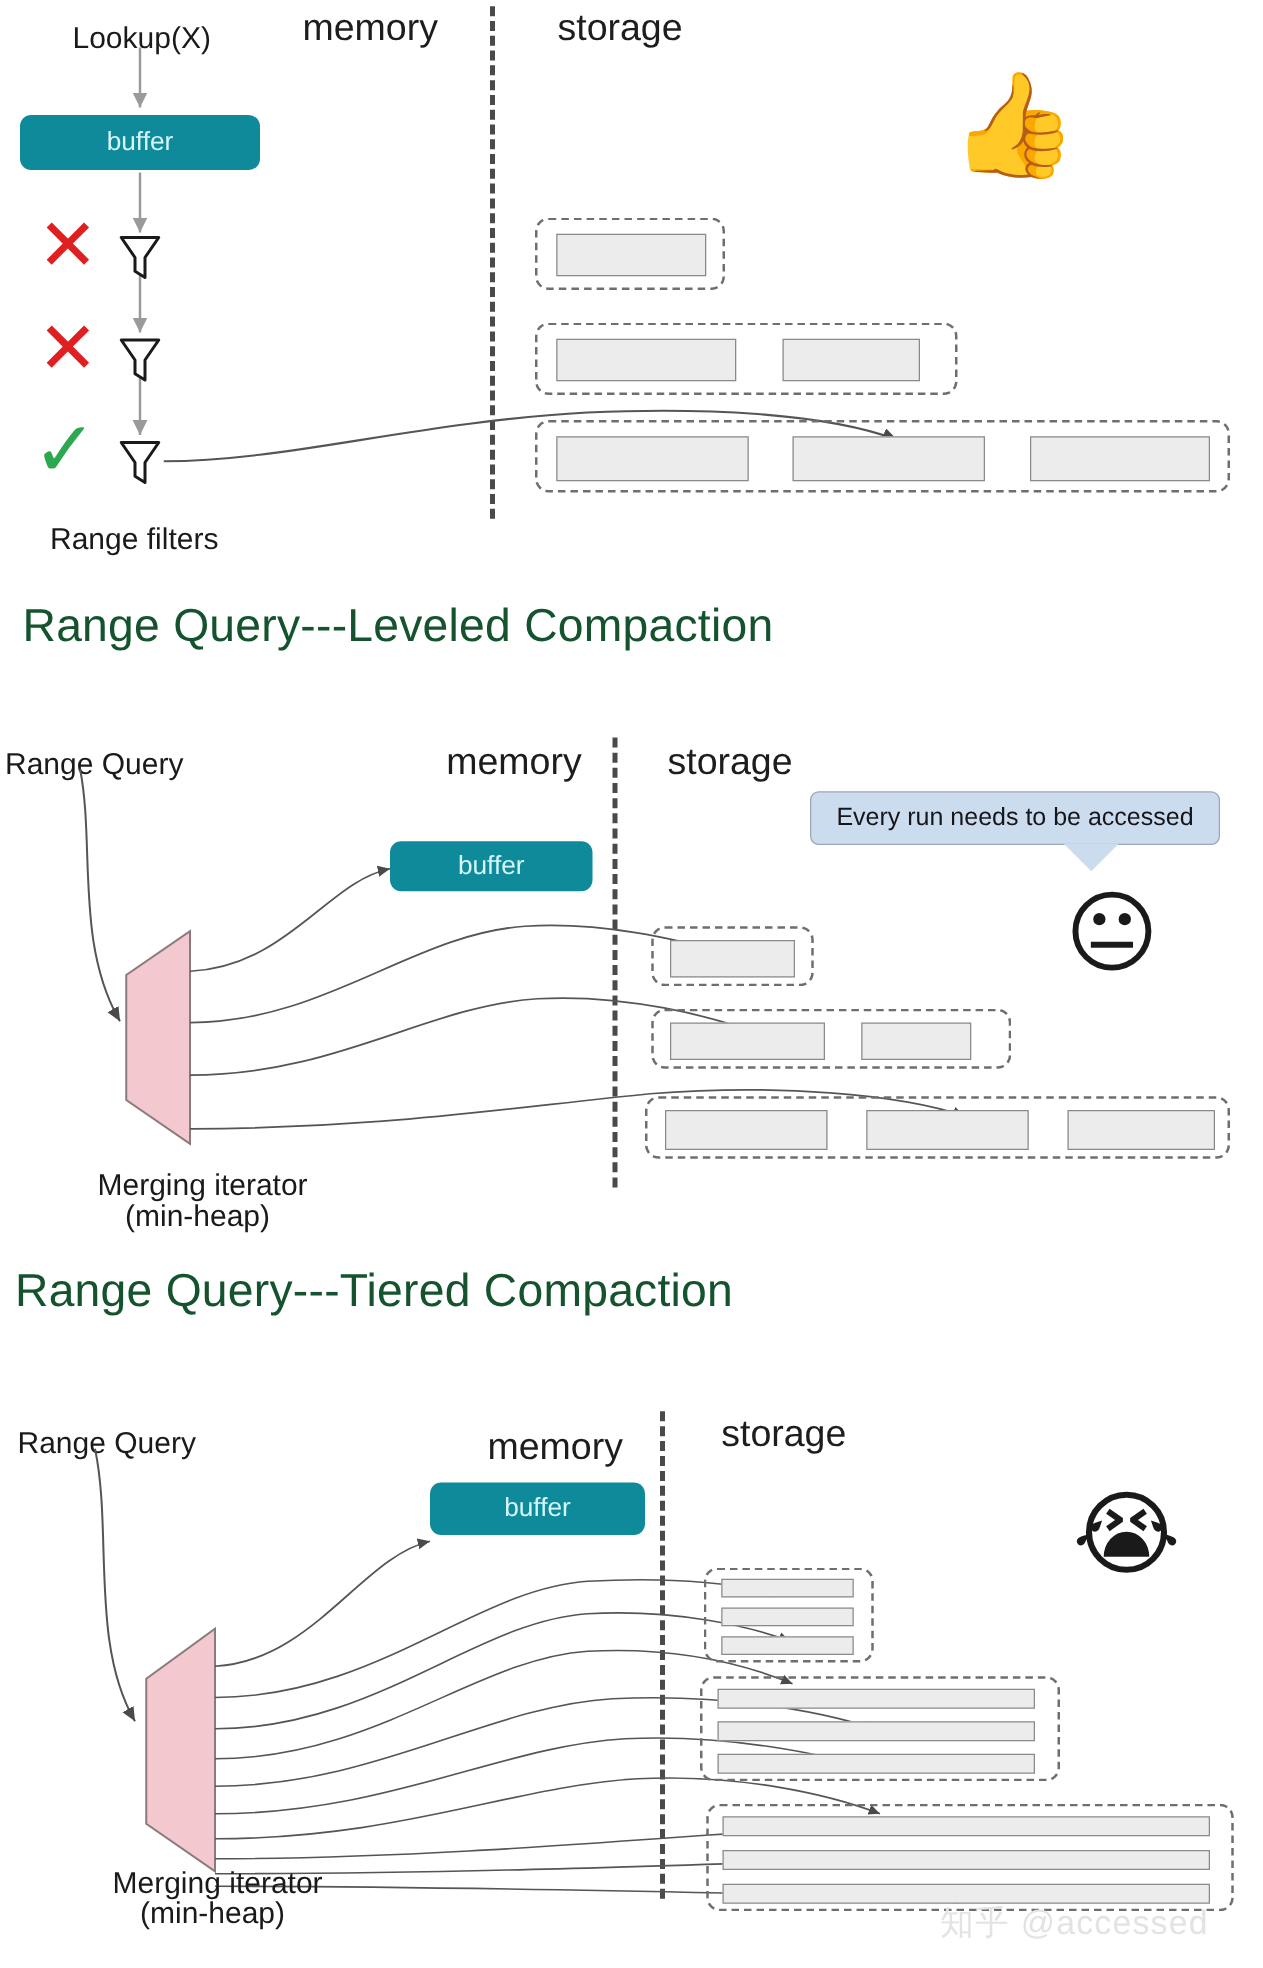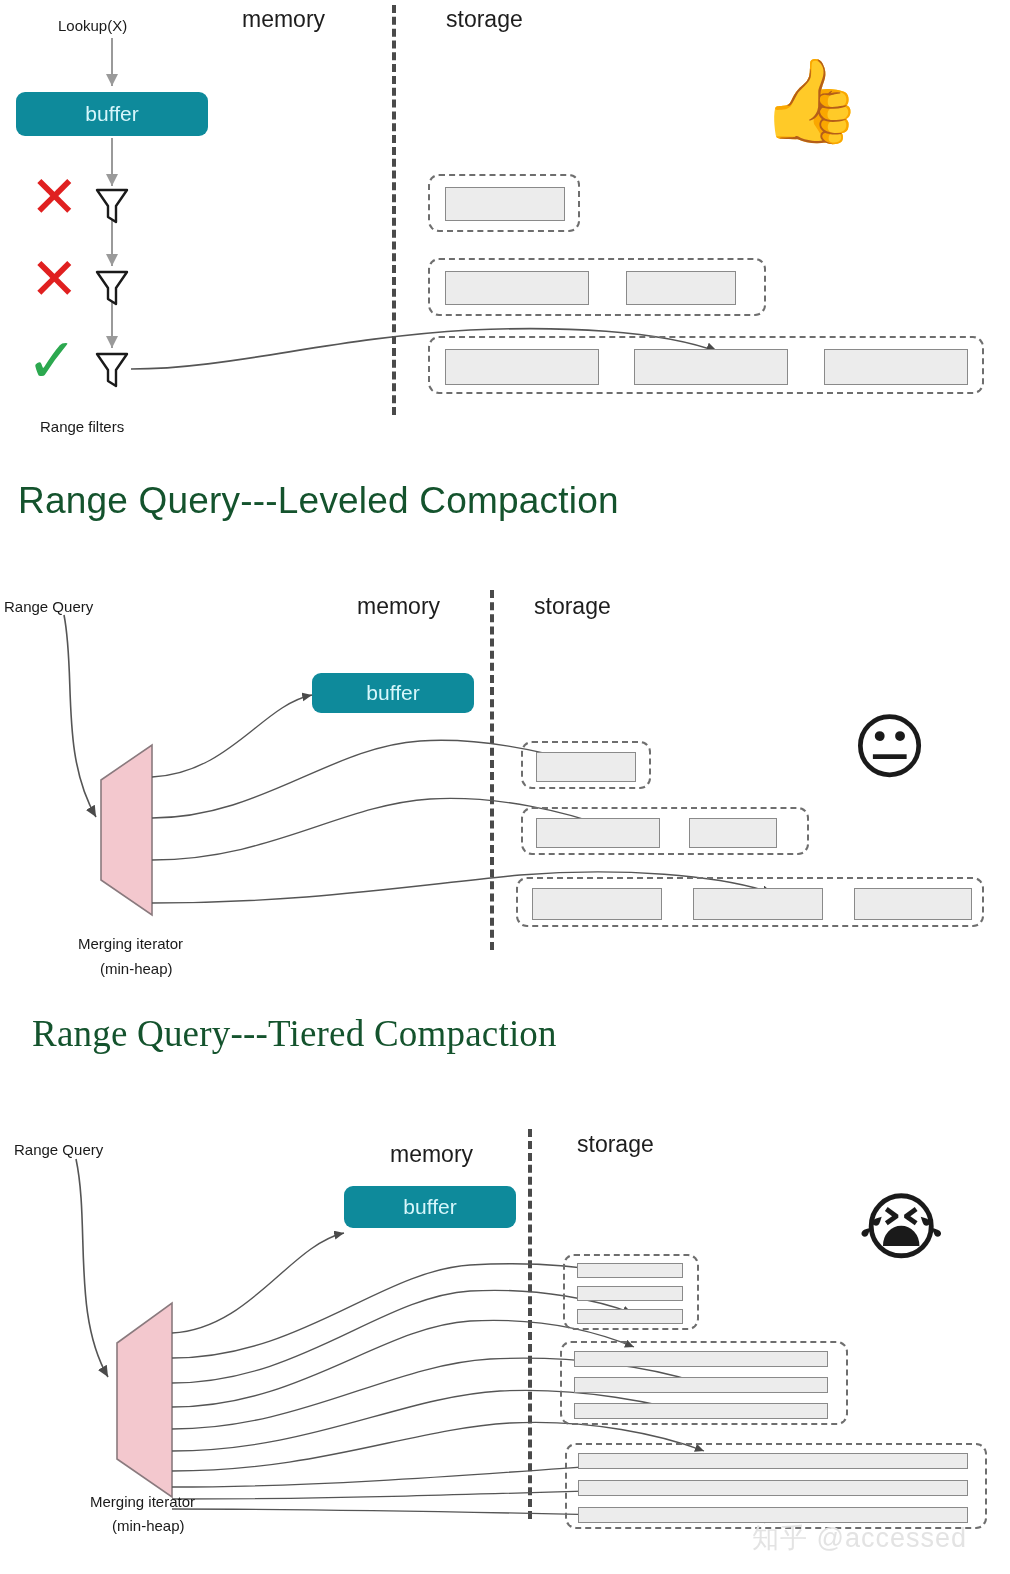--- a/index.html
+++ b/index.html
@@ -1,23 +1,23 @@
 <!DOCTYPE html>
 <html><head>
 <meta charset="utf-8">
 <style>
   html,body{margin:0;padding:0;background:#ffffff;}
   body{width:1010px;height:1574px;position:relative;overflow:hidden;
        font-family:"Liberation Sans","DejaVu Sans",sans-serif;color:#1a1a1a;}
   .panel{position:absolute;left:0;width:1010px;}
   .abs{position:absolute;}
   .lbl{position:absolute;white-space:nowrap;}
-  .hdr{font-size:23px;color:#1d1d1d;}
+  .hdr{font-size:30px;color:#1d1d1d;}
   .title{font-size:37px;color:#14532d;letter-spacing:.2px;}
-  .small{font-size:15px;color:#1a1a1a;}
+  .small{font-size:24px;color:#1a1a1a;}
   .buffer{position:absolute;background:#0e8a9b;border-radius:9px;
           display:flex;align-items:center;justify-content:center;
           color:#d6f6fb;font-size:21px;}
   .divider{position:absolute;width:0;border-left:4px dashed #4a4a4a;}
   .runbox{position:absolute;border:2px dashed #6e6e6e;border-radius:11px;box-sizing:border-box;}
   .run{position:absolute;background:#ececec;border:1.5px solid #8a8a8a;box-sizing:border-box;}
   svg.ov{position:absolute;left:0;top:0;overflow:visible;}
   .callout{position:absolute;background:#ccdcef;border:1px solid #9aa7b5;
            border-radius:7px;display:flex;align-items:center;justify-content:center;
            font-size:20px;color:#15151a;}
@@ -93,20 +93,21 @@
 <div class="panel" style="top:575px;height:410px;">
 
   <div class="lbl small" style="left:4px;top:23px;">Range Query</div>
   <div class="lbl hdr" style="left:357px;top:18px;">memory</div>
   <div class="lbl hdr" style="left:534px;top:18px;">storage</div>
 
   <div class="divider" style="left:490px;top:15px;height:360px;"></div>
 
   <div class="buffer" style="left:312px;top:98px;width:162px;height:40px;">buffer</div>
 
+  <div class="callout" style="left:648px;top:58px;width:326px;height:41px;">Every run needs to be accessed</div>
 
   <div class="emoji" style="left:852px;top:136px;font-size:72px;">😐</div>
 
   <svg class="ov" width="1010" height="410">
     <defs>
       <marker id="ah2" markerWidth="9" markerHeight="9" refX="7" refY="3.2" orient="auto">
         <path d="M0,0 L7,3.2 L0,6.4 z" fill="#4a4a4a"></path>
       </marker>
     </defs>
 
@@ -130,21 +131,21 @@
     <div class="run" style="left:13px;top:9px;width:124px;height:30px;"></div>
     <div class="run" style="left:166px;top:9px;width:88px;height:30px;"></div>
   </div>
   <div class="runbox" style="left:516px;top:302px;width:468px;height:50px;">
     <div class="run" style="left:14px;top:9px;width:130px;height:32px;"></div>
     <div class="run" style="left:175px;top:9px;width:130px;height:32px;"></div>
     <div class="run" style="left:336px;top:9px;width:118px;height:32px;"></div>
   </div>
 </div>
 
-<div class="lbl title" style="left:32px;top:1012px;font-family:Liberation Serif, serif;">Range Query---Tiered Compaction</div>
+<div class="lbl title" style="left:12px;top:1012px;">Range Query---Tiered Compaction</div>
 
 <div class="panel" style="top:1115px;height:459px;">
 
   <div class="lbl small" style="left:14px;top:26px;">Range Query</div>
   <div class="lbl hdr" style="left:390px;top:26px;">memory</div>
   <div class="lbl hdr" style="left:577px;top:16px;">storage</div>
 
   <div class="divider" style="left:528px;top:14px;height:390px;"></div>
 
   <div class="buffer" style="left:344px;top:1186px;width:172px;height:42px;top:71px;">buffer</div>

